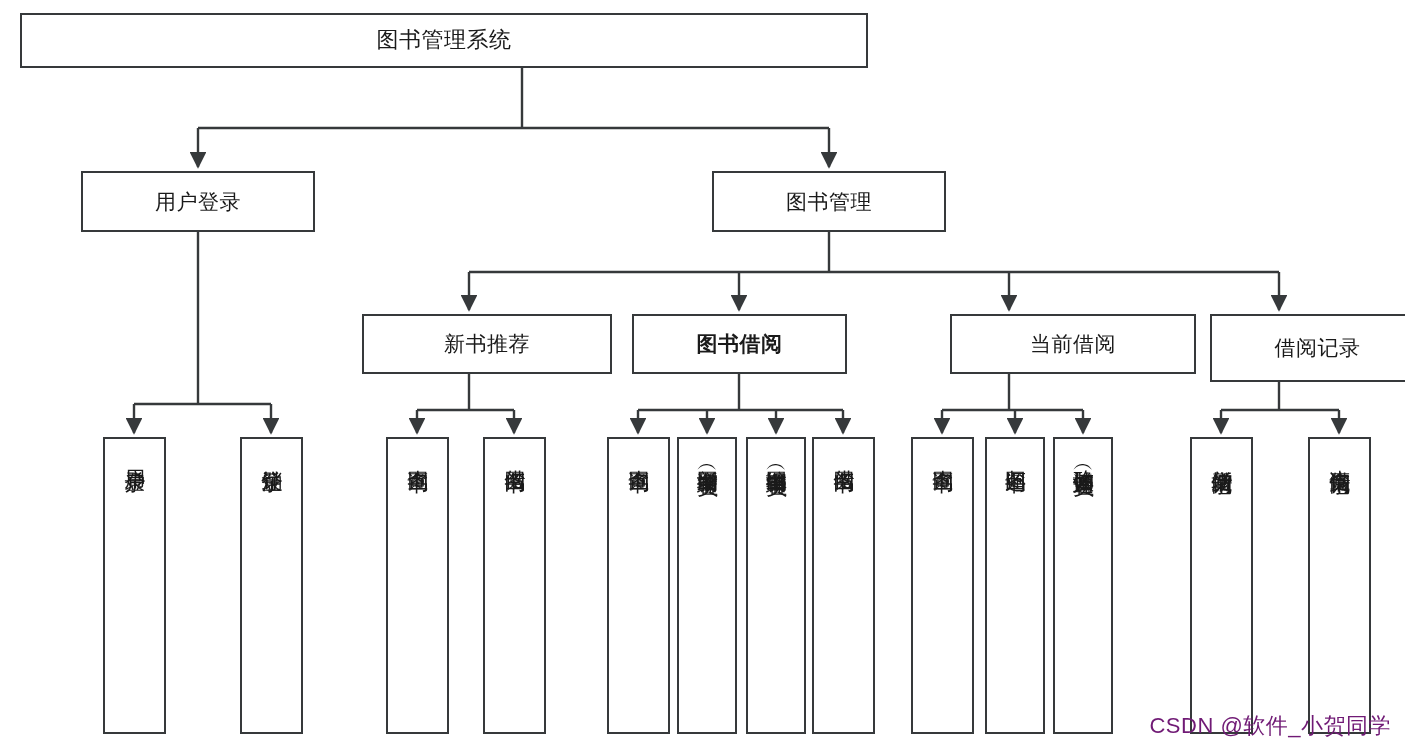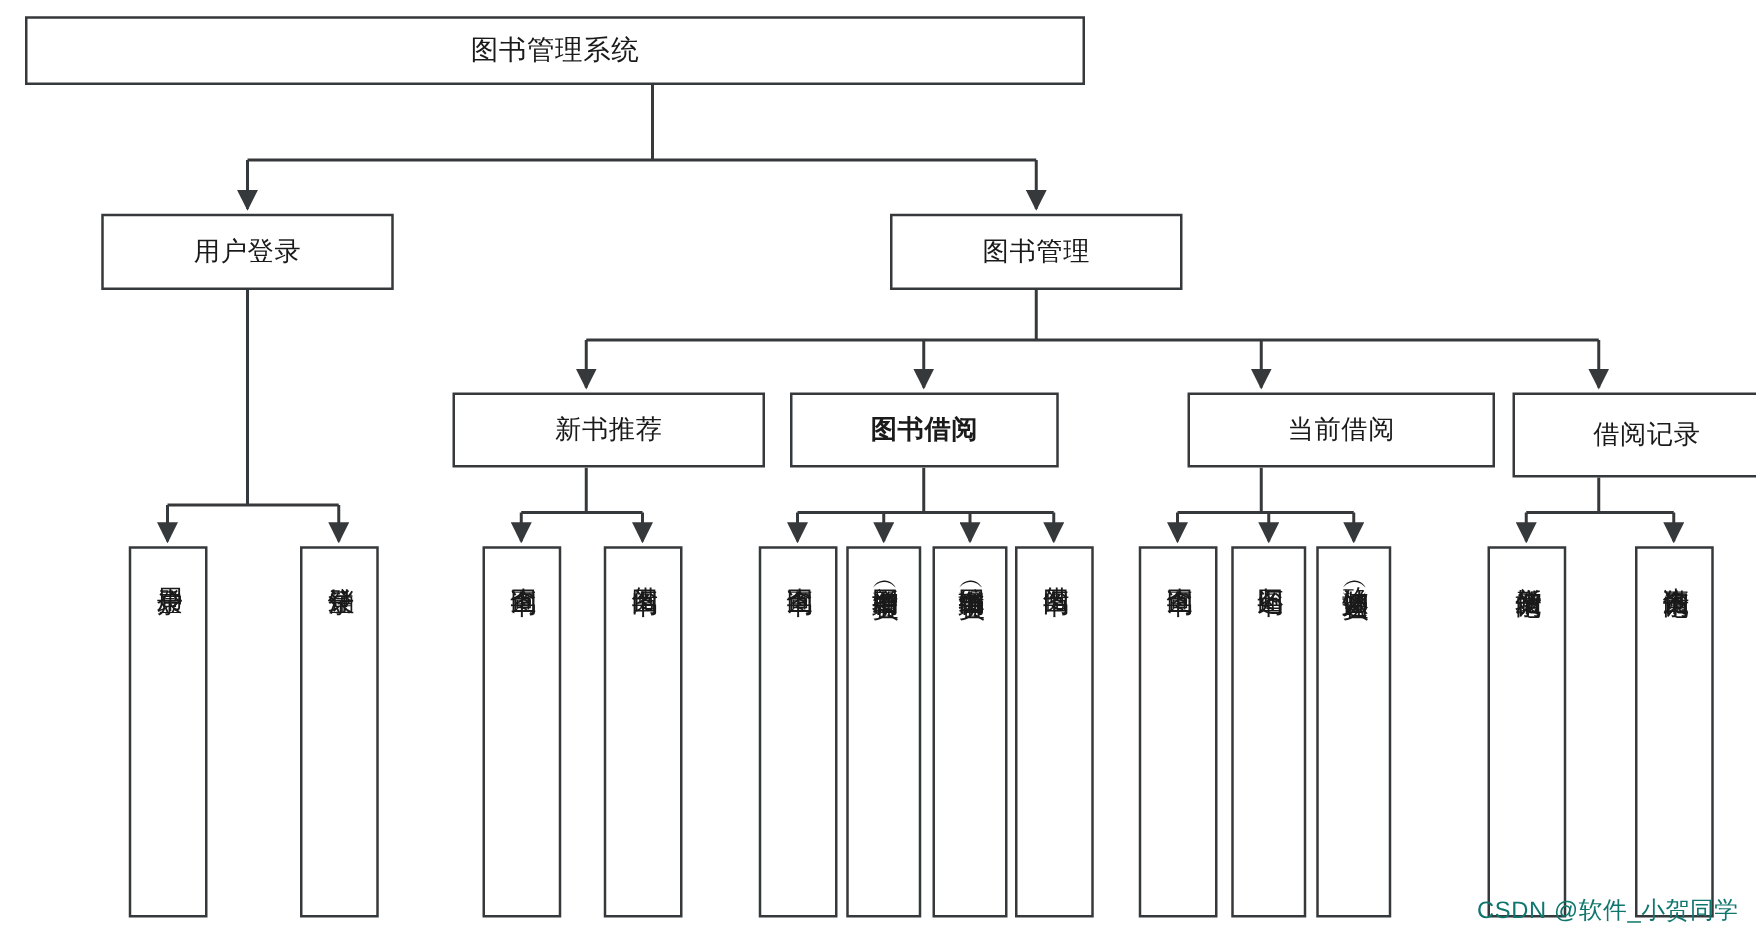--- a/index.html
+++ b/index.html
@@ -53,22 +53,22 @@
     font-size: 21px;
     line-height: 1.18;
     letter-spacing: 1px;
     white-space: normal;
     max-height: 268px;
   }
   .watermark {
     position: absolute;
     right: 14px;
     bottom: 6px;
-    font-size: 19px;
-    color: #0f766e;
+    font-size: 22px;
+    color: #701a75;
     white-space: nowrap;
     letter-spacing: 0.5px;
     text-align: center;
   }
 </style>
 </head>
 <body>
 
 <div id="canvas">
 

